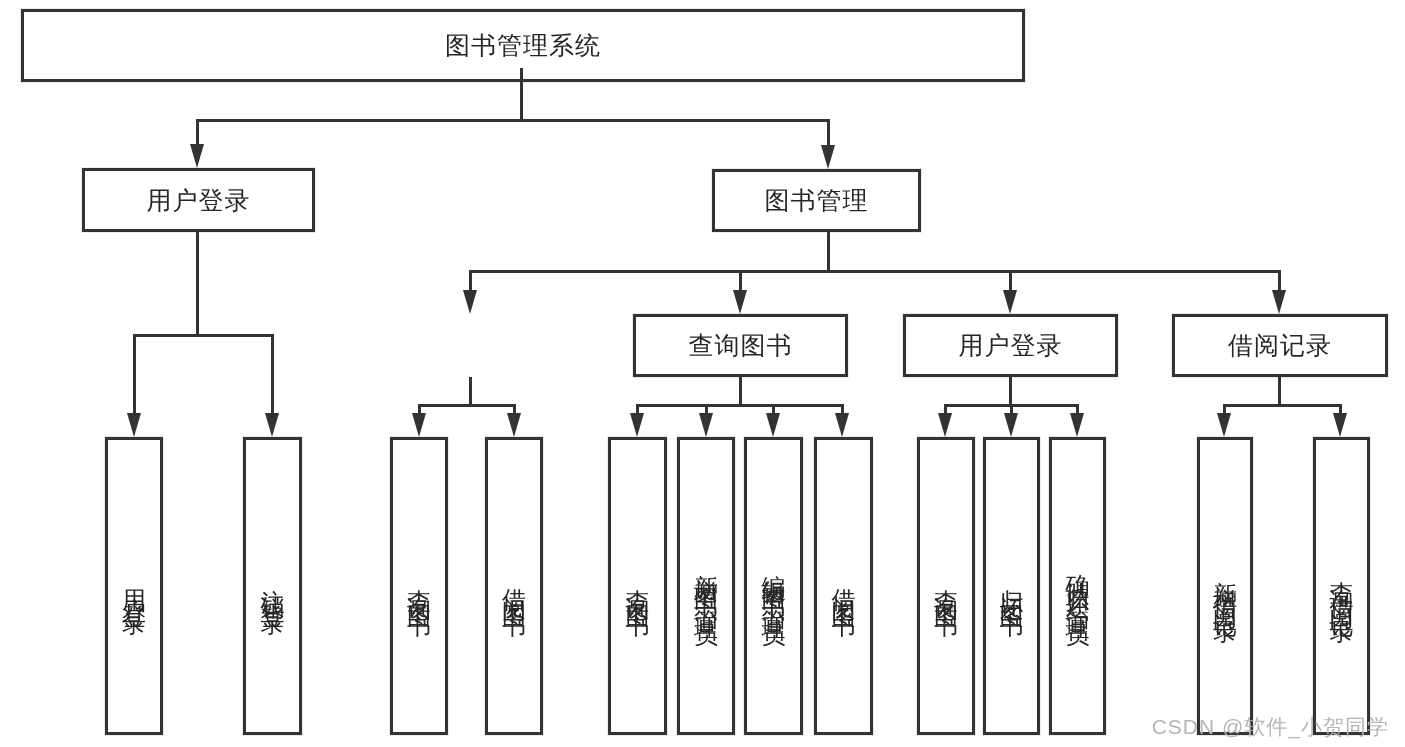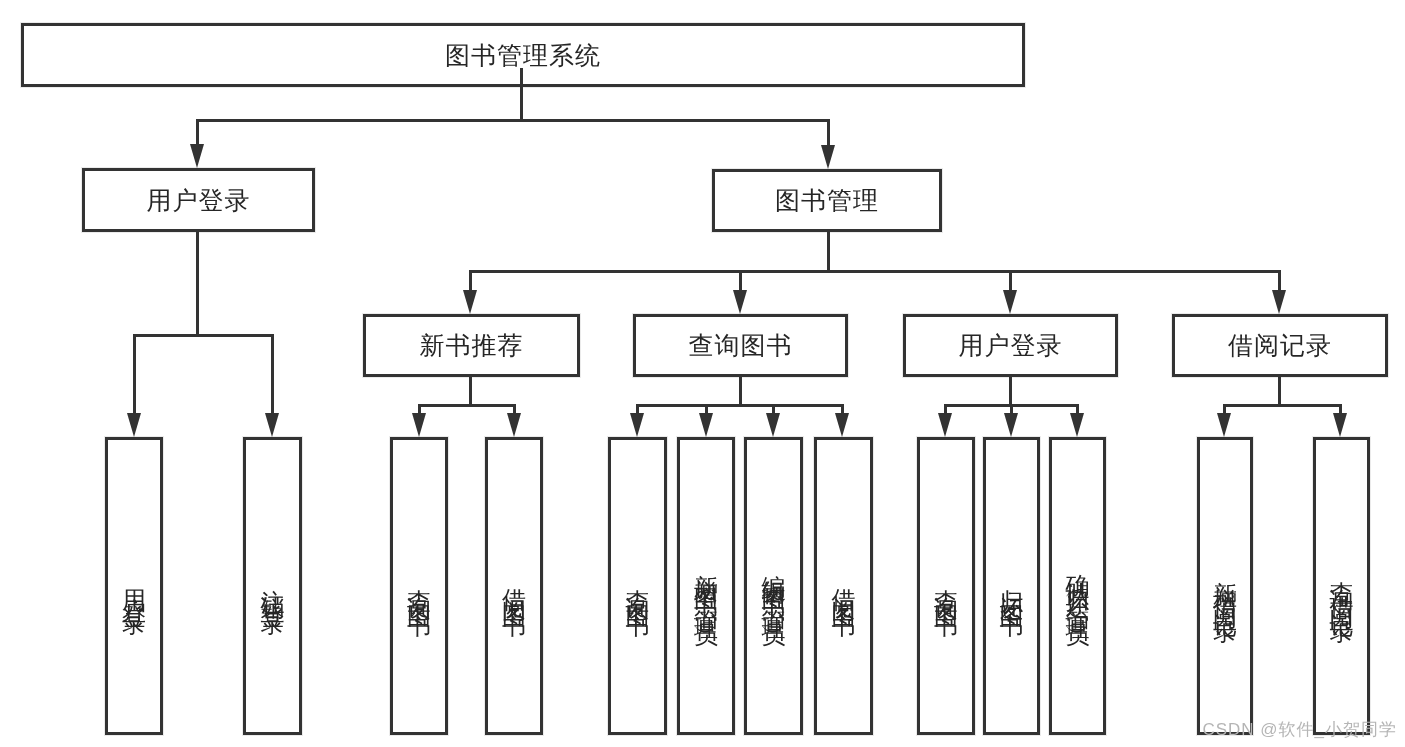--- a/index.html
+++ b/index.html
@@ -65,48 +65,48 @@
   }
   .arrow{
     position:absolute;
     width:0;height:0;
     border-left:7px solid transparent;
     border-right:7px solid transparent;
     border-top:24px solid var(--line);
   }
   .watermark{
     position:absolute;
-    right:8px;
+    right:16px;
     bottom:6px;
-    font-size:17px;
+    font-size:21px;
     color:var(--watermark);
     letter-spacing:1px;
     white-space:nowrap;
   }
 </style>
 </head>
 <body>
 
 <div class="canvas">
 
-  <div class="hbox" style="left:21px;top:23px;width:1004px;height:64px">
+  <div class="hbox" style="left:21px;top:9px;width:1004px;height:73px">
     <span>图书管理系统</span>
   </div>
 
   <div class="line" style="left:520px;top:68px;width:3px;height:53px"></div>
   <div class="line" style="left:196px;top:119px;width:634px;height:3px"></div>
   <div class="line" style="left:196px;top:119px;width:3px;height:38px"></div>
   <div class="arrow" style="left:190px;top:144px"></div>
   <div class="line" style="left:827px;top:119px;width:3px;height:38px"></div>
   <div class="arrow" style="left:821px;top:145px"></div>
 
   <div class="hbox" style="left:82px;top:168px;width:233px;height:64px">
     <span>用户登录</span>
   </div>
-  <div class="hbox" style="left:712px;top:169px;width:230px;height:63px">
+  <div class="hbox" style="left:712px;top:169px;width:209px;height:63px">
     <span>图书管理</span>
   </div>
 
   <div class="line" style="left:196px;top:232px;width:3px;height:103px"></div>
   <div class="line" style="left:133px;top:334px;width:141px;height:3px"></div>
   <div class="line" style="left:133px;top:334px;width:3px;height:92px"></div>
   <div class="arrow" style="left:127px;top:413px"></div>
   <div class="line" style="left:271px;top:334px;width:3px;height:92px"></div>
   <div class="arrow" style="left:265px;top:413px"></div>
 
@@ -114,23 +114,20 @@
   <div class="line" style="left:469px;top:270px;width:812px;height:3px"></div>
   <div class="line" style="left:469px;top:270px;width:3px;height:30px"></div>
   <div class="arrow" style="left:463px;top:290px"></div>
   <div class="line" style="left:739px;top:270px;width:3px;height:30px"></div>
   <div class="arrow" style="left:733px;top:290px"></div>
   <div class="line" style="left:1009px;top:270px;width:3px;height:30px"></div>
   <div class="arrow" style="left:1003px;top:290px"></div>
   <div class="line" style="left:1278px;top:270px;width:3px;height:30px"></div>
   <div class="arrow" style="left:1272px;top:290px"></div>
 
-  <div class="hbox" style="left:363px;top:314px;width:217px;height:63px">
-    <span>新书推荐</span>
-  </div>
   <div class="hbox" style="left:633px;top:314px;width:215px;height:63px">
     <span>查询图书</span>
   </div>
   <div class="hbox" style="left:903px;top:314px;width:215px;height:63px">
     <span>用户登录</span>
   </div>
   <div class="hbox" style="left:1172px;top:314px;width:216px;height:63px">
     <span>借阅记录</span>
   </div>
 

